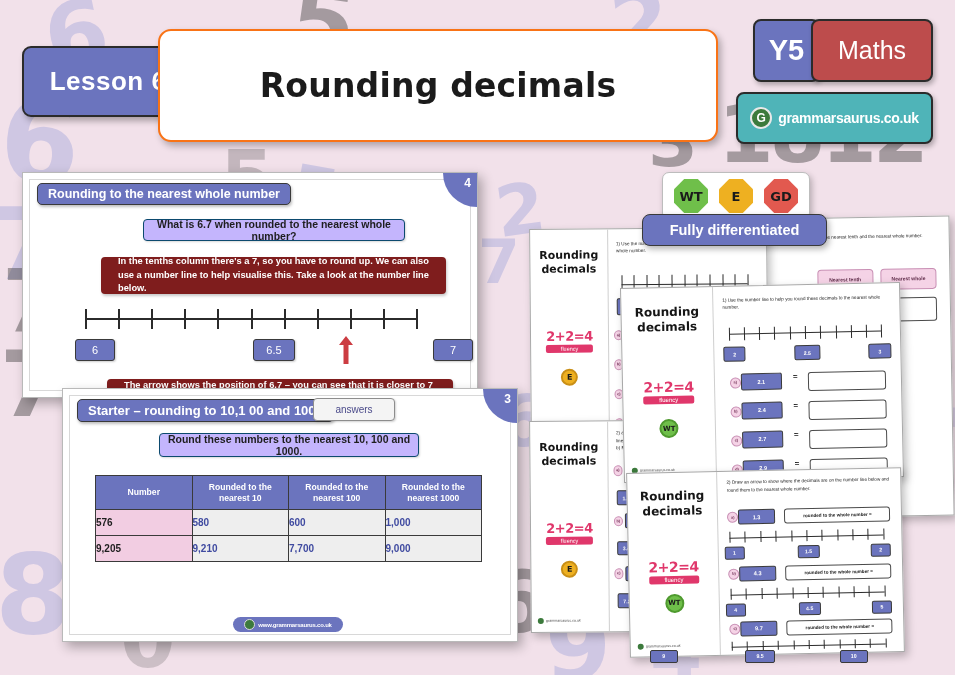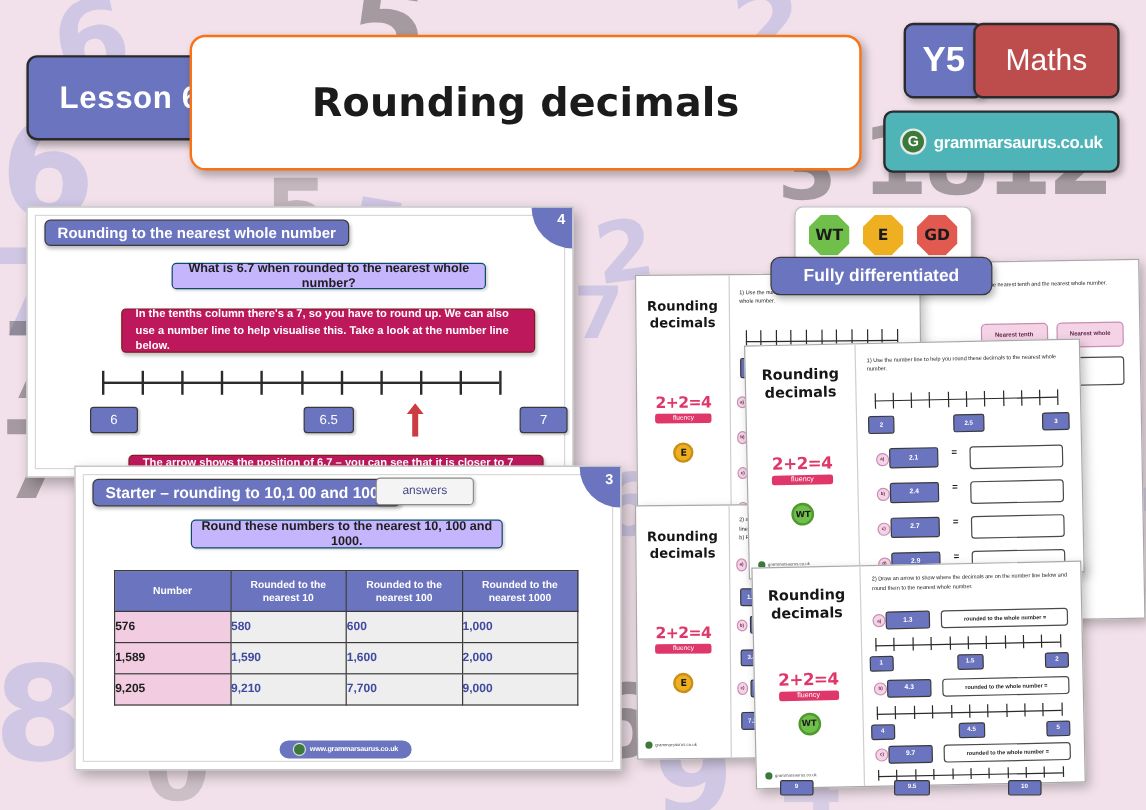--- a/index.html
+++ b/index.html
@@ -125,22 +125,22 @@
     background: #c4b5fd;
     border: 1px solid #0c4a6e;
     border-radius: 4px;
     color: #1e1e1e;
     display: flex; align-items: center; justify-content: center;
     text-align: center;
     box-shadow: 1px 1px 2px rgba(0,0,0,.15);
   }
   .info-blue {
     position: absolute;
-    background: #be185d;
-    border: 1px solid #7f1d1d;
+    background: #7f1d1d;
+    border: 6px solid #7f1d1d;
     border-radius: 4px;
     color: #fff;
     display: flex; align-items: center;
     padding: 5px 11px;
     box-shadow: 1px 2px 3px rgba(0,0,0,.22);
     line-height: 1.45;
   }
   .numline-label {
     position: absolute;
     background: #6b74be;
@@ -660,26 +660,20 @@
       </tr>
     </thead>
     <tbody>
       <tr>
         <td class="numcell">576</td>
         <td class="valcell">580</td>
         <td class="valcell">600</td>
         <td class="valcell">1,000</td>
       </tr>
       <tr>
-        <td class="numcell">1,589</td>
-        <td class="valcell">1,590</td>
-        <td class="valcell">1,600</td>
-        <td class="valcell">2,000</td>
-      </tr>
-      <tr>
         <td class="numcell">9,205</td>
         <td class="valcell">9,210</td>
         <td class="valcell">7,700</td>
         <td class="valcell">9,000</td>
       </tr>
     </tbody>
   </table>
 
   <div class="footer-pill" style="left:170px;top:228px;width:110px;height:15px;">
     <span class="fm"></span>

